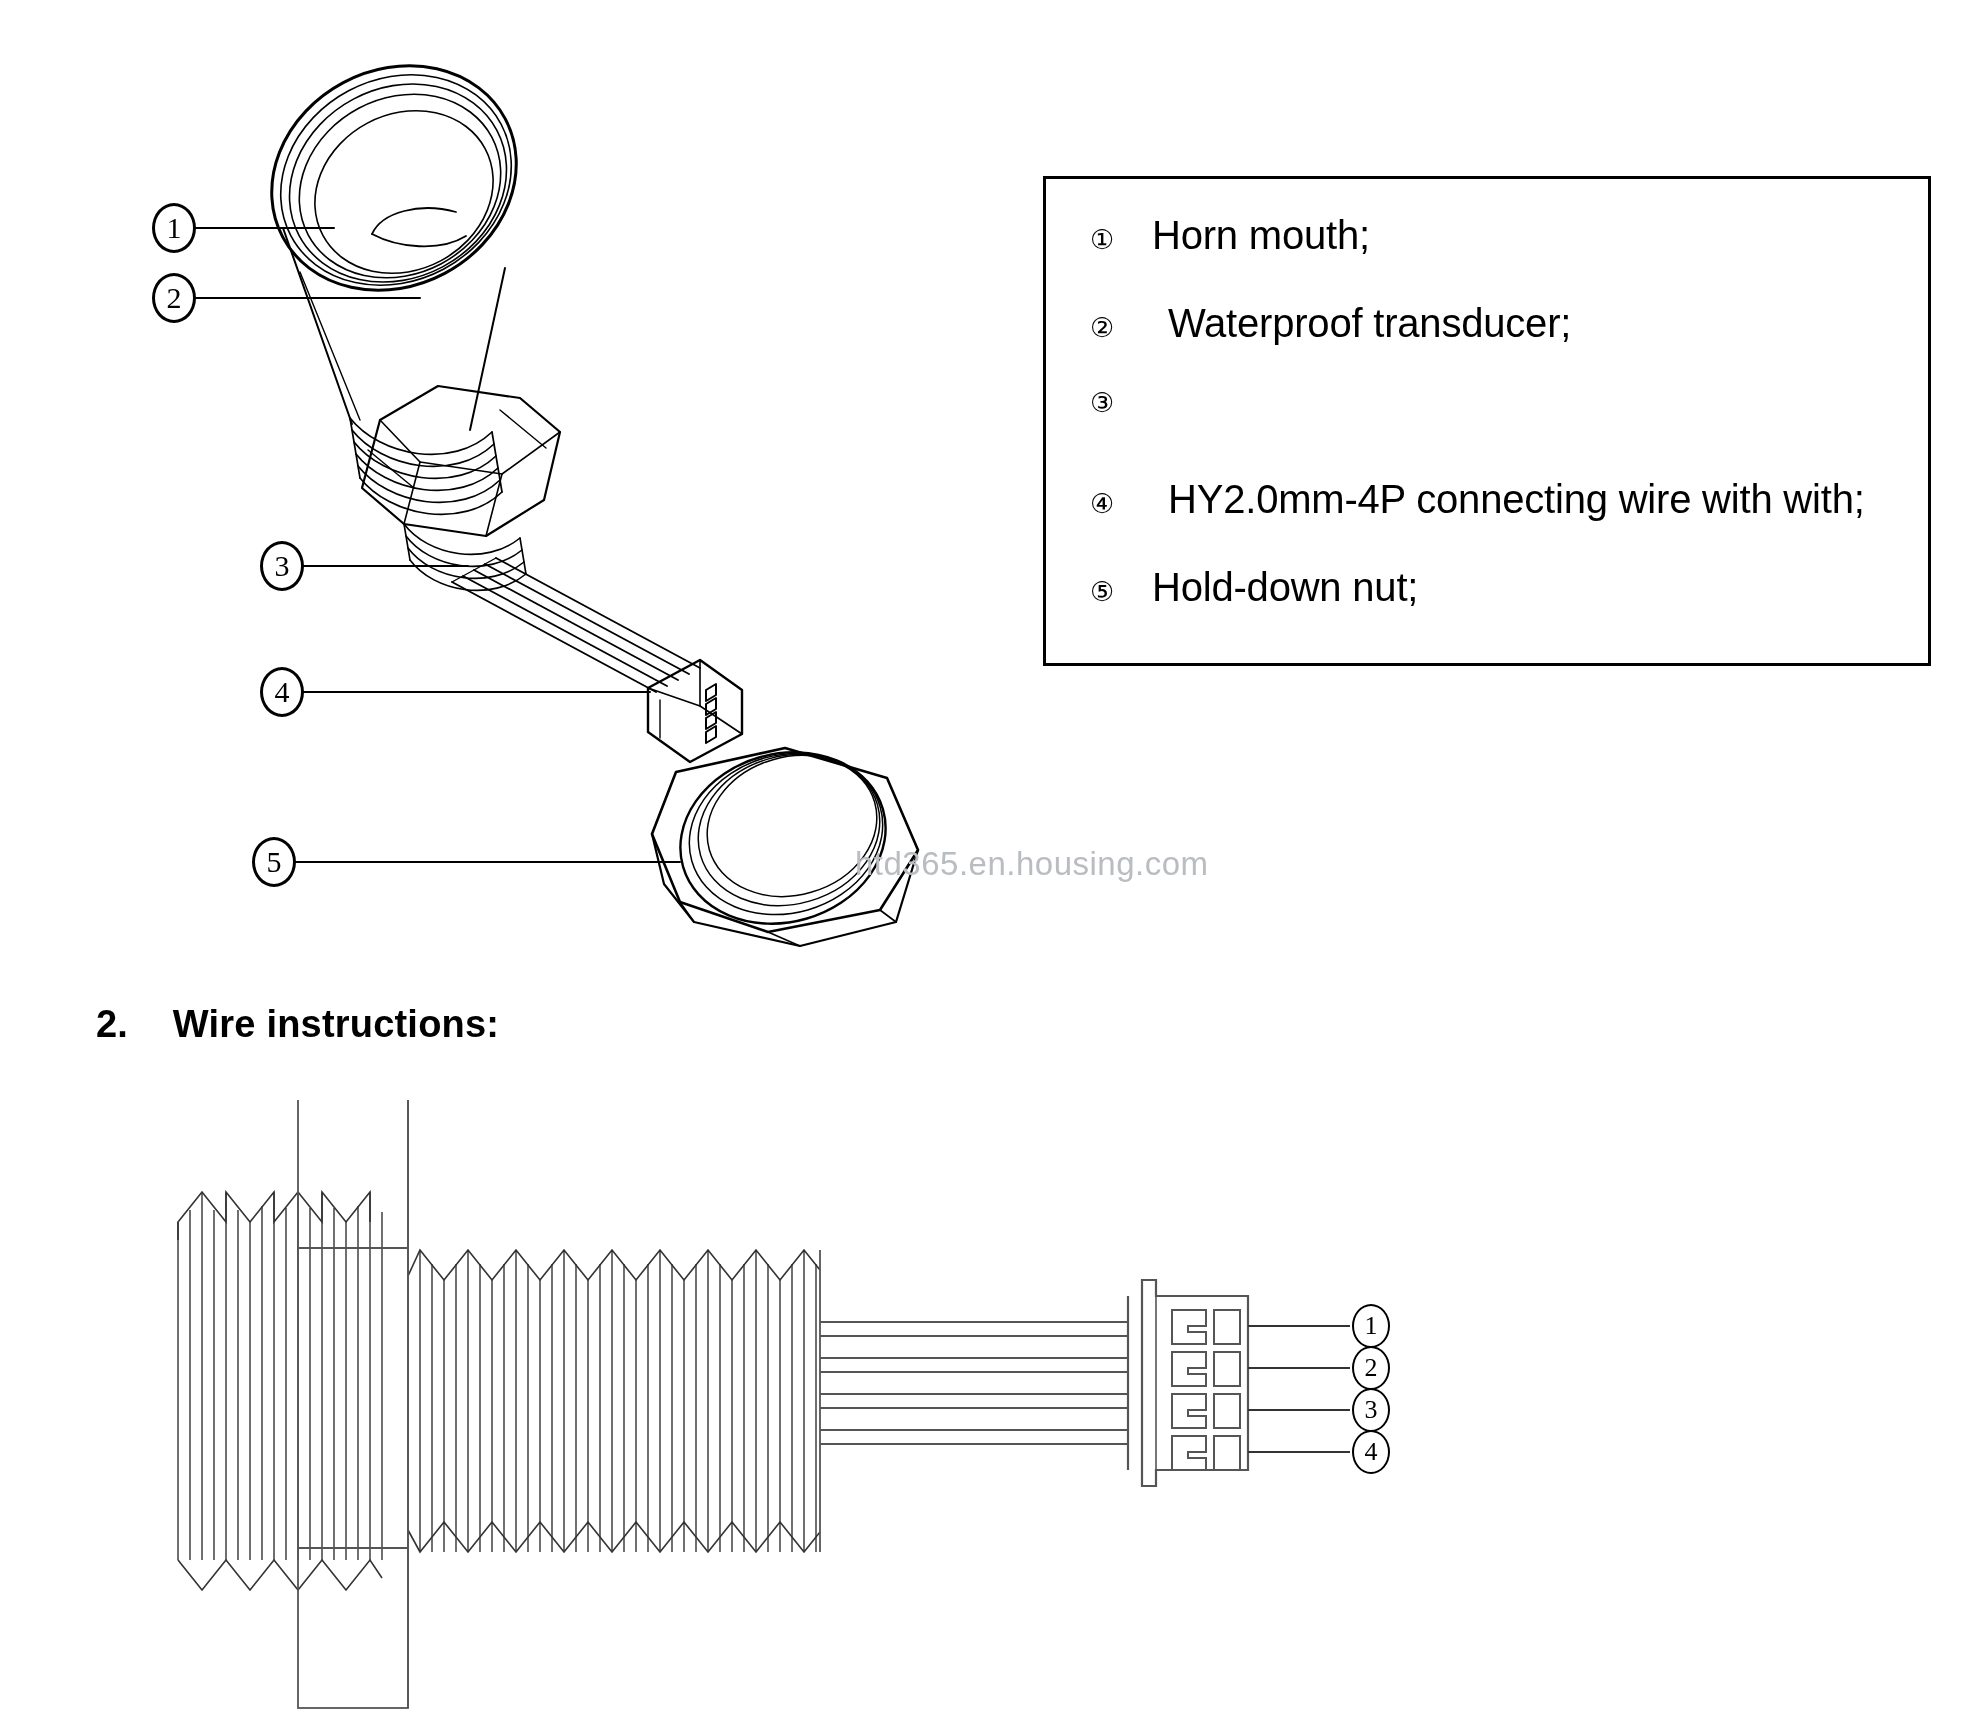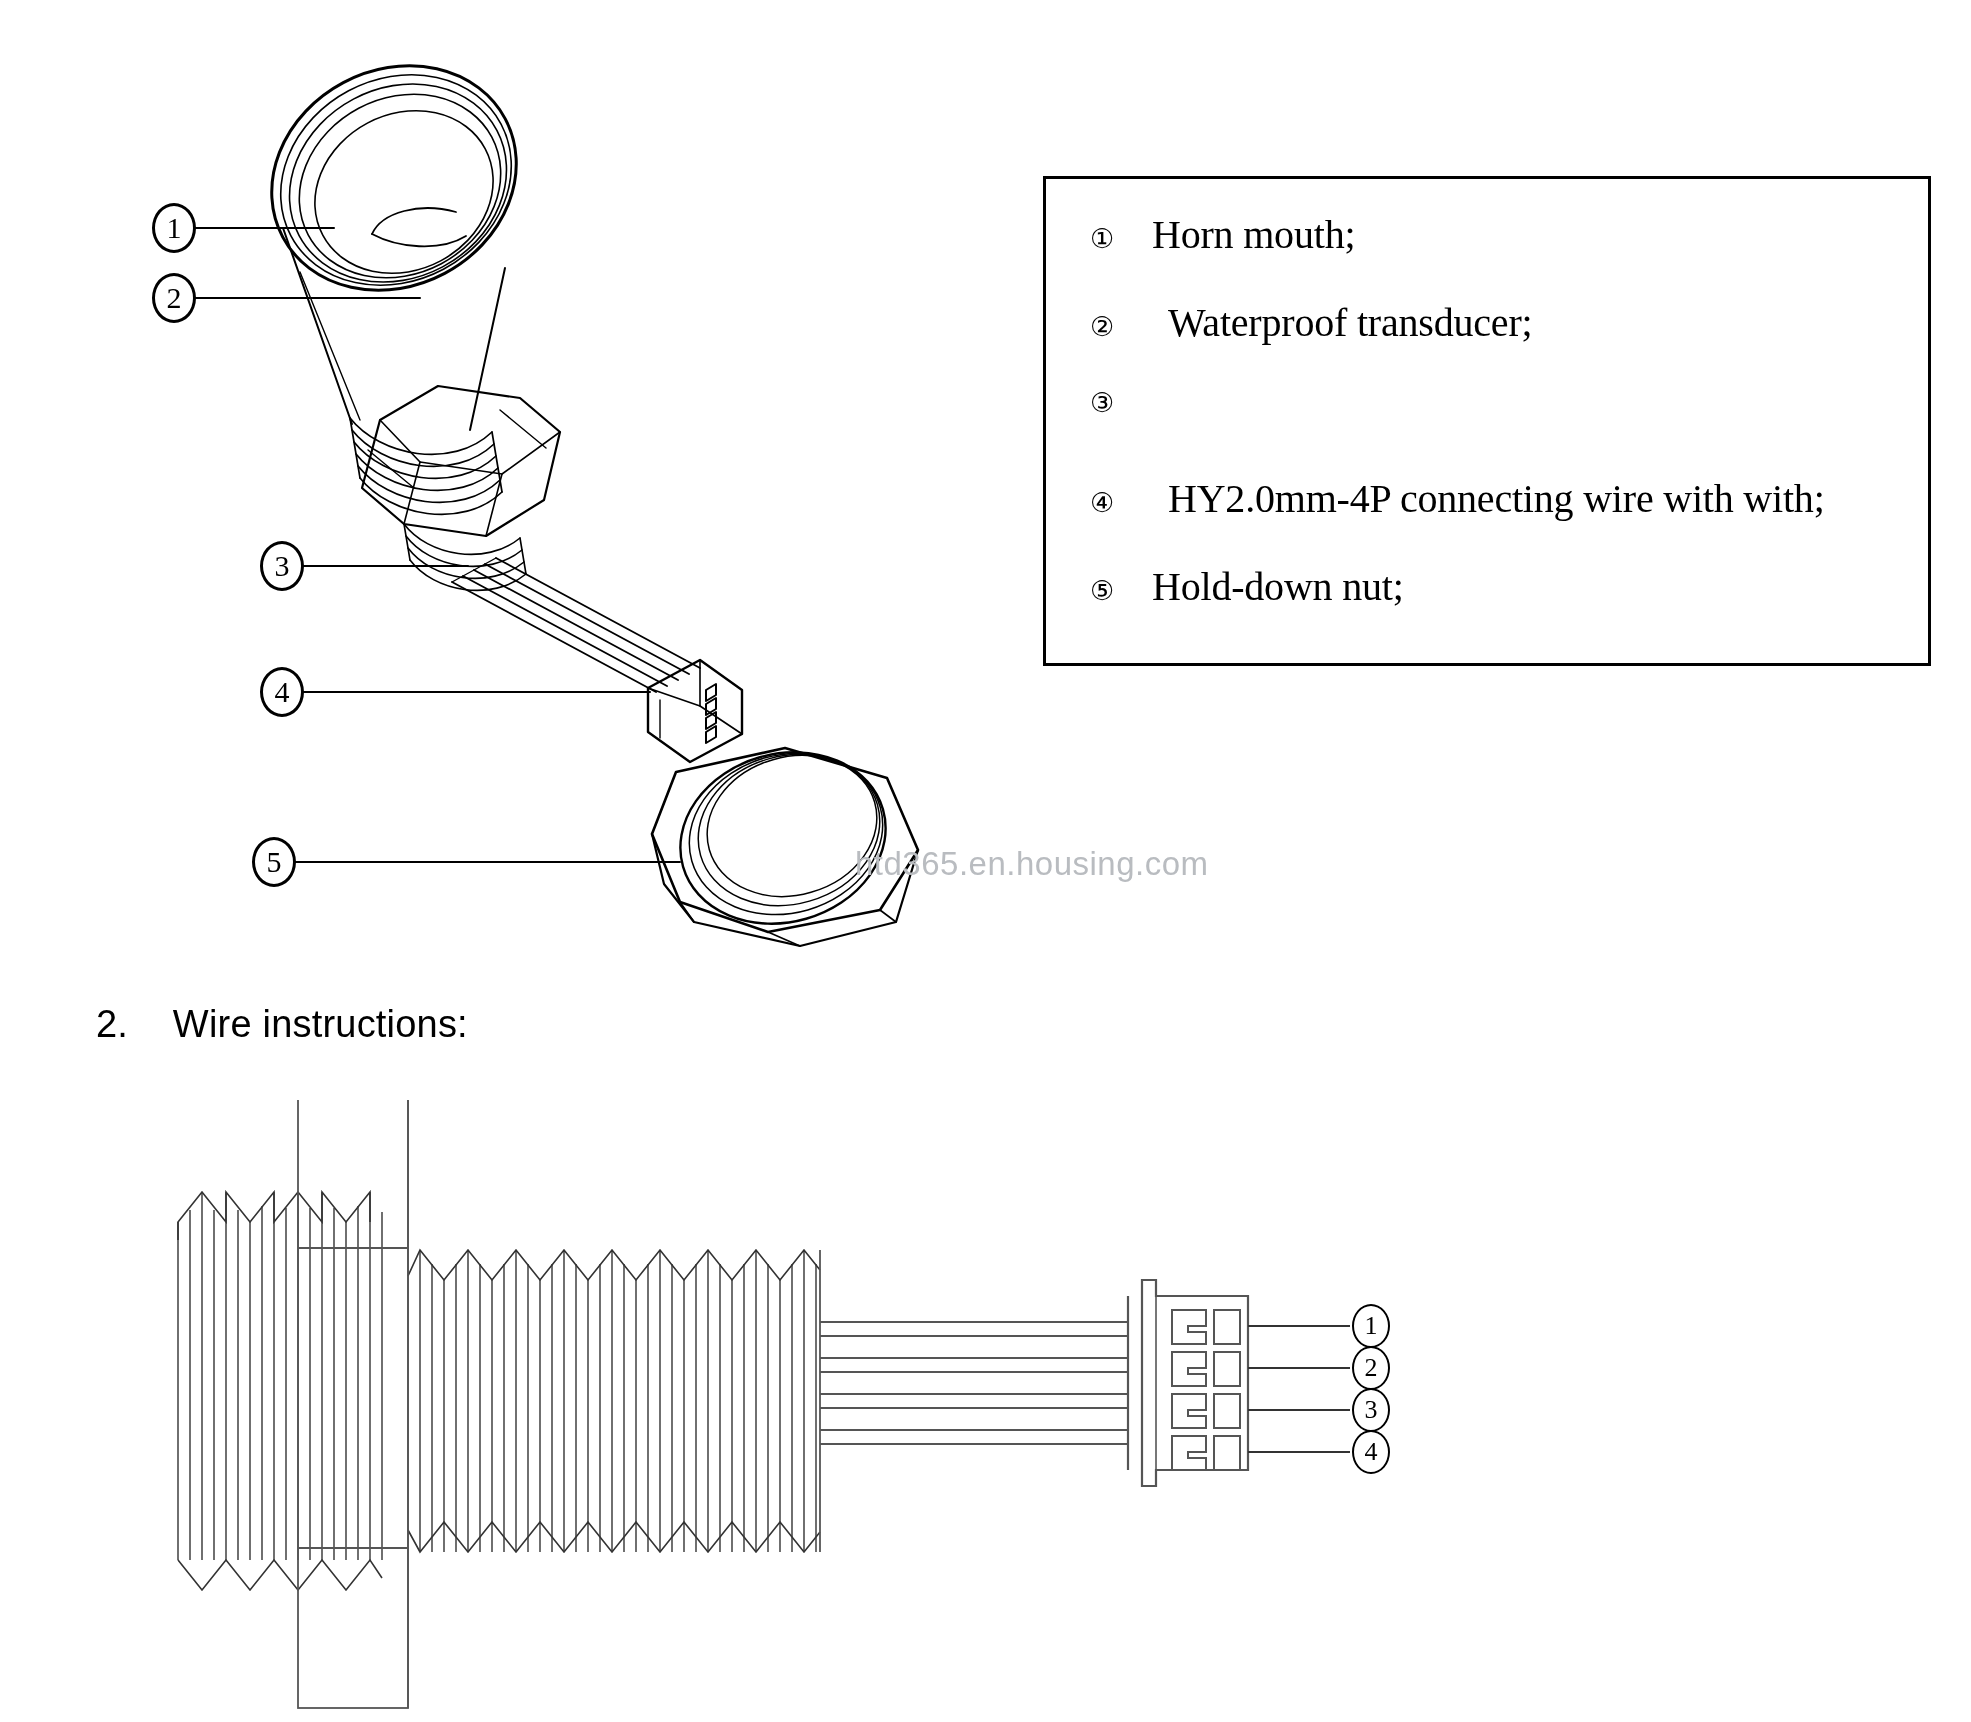--- a/index.html
+++ b/index.html
@@ -47,35 +47,35 @@
   .legend-num {
     width: 62px;
     flex: 0 0 62px;
     font-family: "DejaVu Sans", sans-serif;
     font-size: 27px;
     line-height: 1;
     color: #000;
     text-align: left;
   }
   .legend-text {
-    font-family: Liberation Serif, serif;
+    font-family: Liberation Sans, sans-serif;
     font-size: 40px;
     line-height: 1.1;
     letter-spacing: -0.2px;
     white-space: nowrap;
   }
   .legend-item.indent .legend-text { padding-left: 16px; }
 
   
   .section-heading {
     position: absolute;
     left: 96px;
     top: 1003px;
     font-size: 38px;
-    font-weight: normal;
+    font-weight: bold;
     letter-spacing: 0.2px;
     white-space: nowrap;
   }
   .section-heading .num { margin-right: 34px; }
 
   
   .callout {
     position: absolute;
     display: flex;
     align-items: center;

